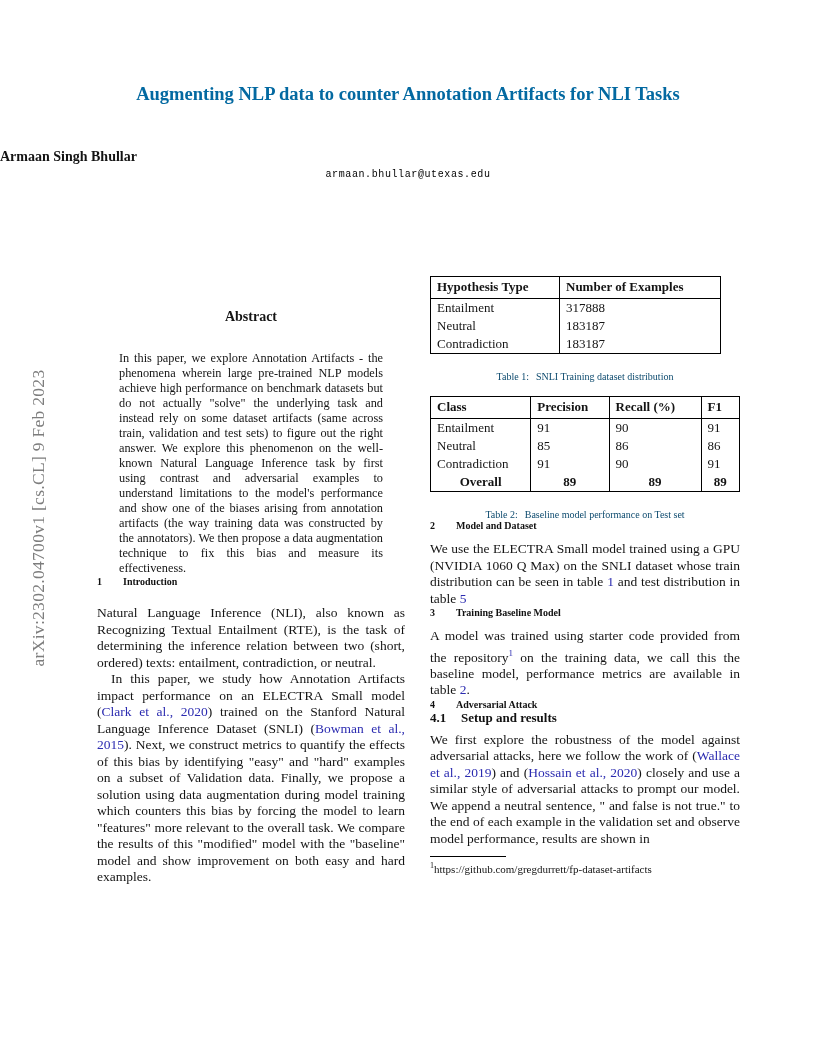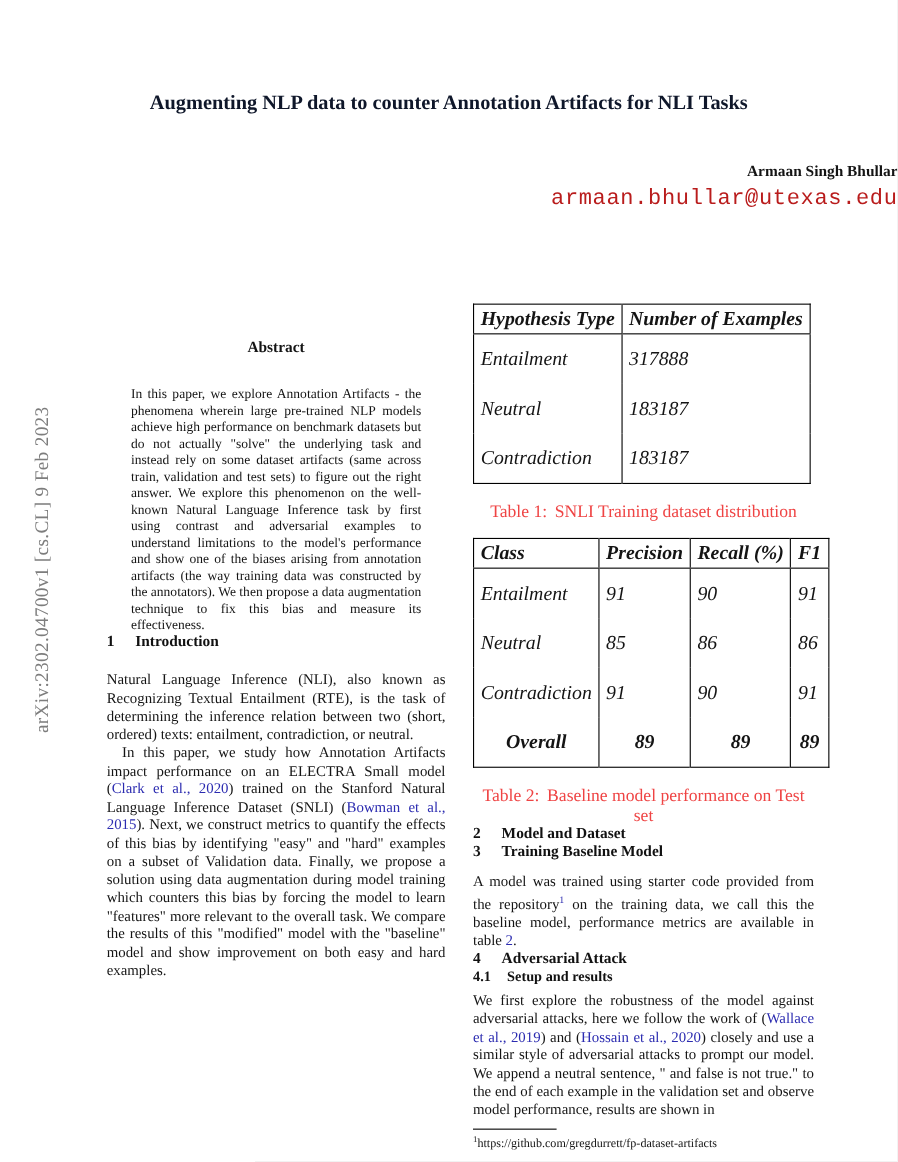--- a/index.html
+++ b/index.html
@@ -17,75 +17,74 @@
     left:38px;top:518px;
     transform:translate(-50%,-50%) rotate(-90deg);
     white-space:nowrap;
     font-size:17.5px;
     color:#7d7d7d;
     letter-spacing:0.3px;
   }
   .title{
     position:absolute;top:84px;left:50px;right:50px;
     margin:0;text-align:center;
-    font-size:18.5px;font-weight:bold;color:#0f172a;
+    font-size:18.5px;font-weight:bold;color:#0369a1;
   }
   .author{
     position:absolute;top:149px;left:0;right:0;
-    text-align:right;font-size:14px;font-weight:bold;
+    text-align:left;font-size:14px;font-weight:bold;
   }
   .email{
     position:absolute;top:169px;left:0;right:0;
-    text-align:right;
+    text-align:center;
     font-family:"Liberation Mono", monospace;
-    font-size:20px;letter-spacing:0.6px;
-    color:#b91c1c;text-decoration:none;
+    font-size:10px;letter-spacing:0.6px;
+    color:#000000;text-decoration:none;
   }
   .col-left{position:absolute;left:97px;top:278px;width:308px;margin-top:31px;}
   .col-right{position:absolute;left:430px;top:276px;width:310px;}
 
   .abs-head{text-align:center;font-weight:bold;font-size:14px;margin:0 0 26px 0;}
   .abs-body{margin:0 22px;font-size:12.3px;line-height:15px;text-align:justify;}
 
-  h2.sec{font-size:14px;font-weight:bold;margin:0;color:#111;}
+  h2.sec{font-size:10px;font-weight:bold;margin:0;color:#111;}
   h3.subsec{font-size:13px;font-weight:bold;margin:0;color:#111;font-family:Liberation Serif, serif;}
   .secnum{display:inline-block;min-width:26px;}
   .subnum{display:inline-block;min-width:31px;}
 
   .body{font-size:13.5px;line-height:16.5px;text-align:justify;margin:0;}
   .mt-head1{margin-top:42px;}
   .mt-p1{margin-top:18px;}
   .indent{text-indent:14px;}
 
   a.cite, .cite{color:#2b2bb0;text-decoration:none;cursor:pointer;}
   sup.fnref{font-size:9px;color:#2b2bb0;cursor:pointer;}
 
   table.dtable{
     border-collapse:collapse;
     border:1.5px solid #000;
-    font-size:18px;
-    font-style:italic;
+    font-size:13px;
   }
   .dtable th{
     font-weight:bold;text-align:left;
     border-bottom:1.2px solid #000;
     padding:2px 6px 3px 6px;
     white-space:nowrap;
   }
   .dtable td{
-    padding:12px 6px;
+    padding:1px 6px;
     white-space:nowrap;
   }
   .dtable th.vline, .dtable td.vline{border-left:1px solid #000;}
   tr.bold td{font-weight:bold;text-align:center;}
   .t1 .c1{width:116px;} .t1 .c2{width:148px;}
   .t2 .c1{width:88px;} .t2 .c2{width:66px;} .t2 .c3{width:80px;} .t2 .c4{width:26px;}
 
   .caption{
-    text-align:center;font-size:16px;margin-top:17px;color:#ef4444;
+    text-align:center;font-size:10px;margin-top:17px;color:#0c4a6e;
   }
   .cap-label{margin-right:7px;}
   .mt-t2{margin-top:14px;}
   .mt-sec2{margin-top:24px;}
   .mt-body{margin-top:10px;}
   .mt-sec3{margin-top:21px;}
   .mt-sec4{margin-top:12px;}
   .mt-sub{margin-top:10px;}
   .mt-body41{margin-top:6px;}
 
@@ -177,20 +176,21 @@
           <td class="vline">89</td>
           <td class="vline">89</td>
         </tr>
       </tbody>
     </table>
 
     <div class="caption"><span class="cap-label">Table 2:</span><span>Baseline model performance on Test set</span></div>
 
     <h2 class="sec mt-sec2"><span class="secnum">2</span><span>Model and Dataset</span></h2>
 
+    <p class="body mt-body"><span>We use the ELECTRA Small model trained using a GPU (NVIDIA 1060 Q Max) on the SNLI dataset whose train distribution can be seen in table </span><a class="cite">1</a><span> and test distribution in table </span><a class="cite">5</a></p>
 
     <h2 class="sec mt-sec3"><span class="secnum">3</span><span>Training Baseline Model</span></h2>
 
     <p class="body mt-body"><span>A model was trained using starter code provided from the repository</span><sup class="fnref">1</sup><span> on the training data, we call this the baseline model, performance metrics are available in table </span><a class="cite">2</a><span>.</span></p>
 
     <h2 class="sec mt-sec4"><span class="secnum">4</span><span>Adversarial Attack</span></h2>
 
     <h3 class="subsec mt-sub"><span class="subnum">4.1</span><span>Setup and results</span></h3>
 
     <p class="body mt-body41"><span>We first explore the robustness of the model against adversarial attacks, here we follow the work of (</span><a class="cite">Wallace et al., 2019</a><span>) and (</span><a class="cite">Hossain et al., 2020</a><span>) closely and use a similar style of adversarial attacks to prompt our model. We append a neutral sentence, " and false is not true." to the end of each example in the validation set and observe model performance, results are shown in</span></p>

